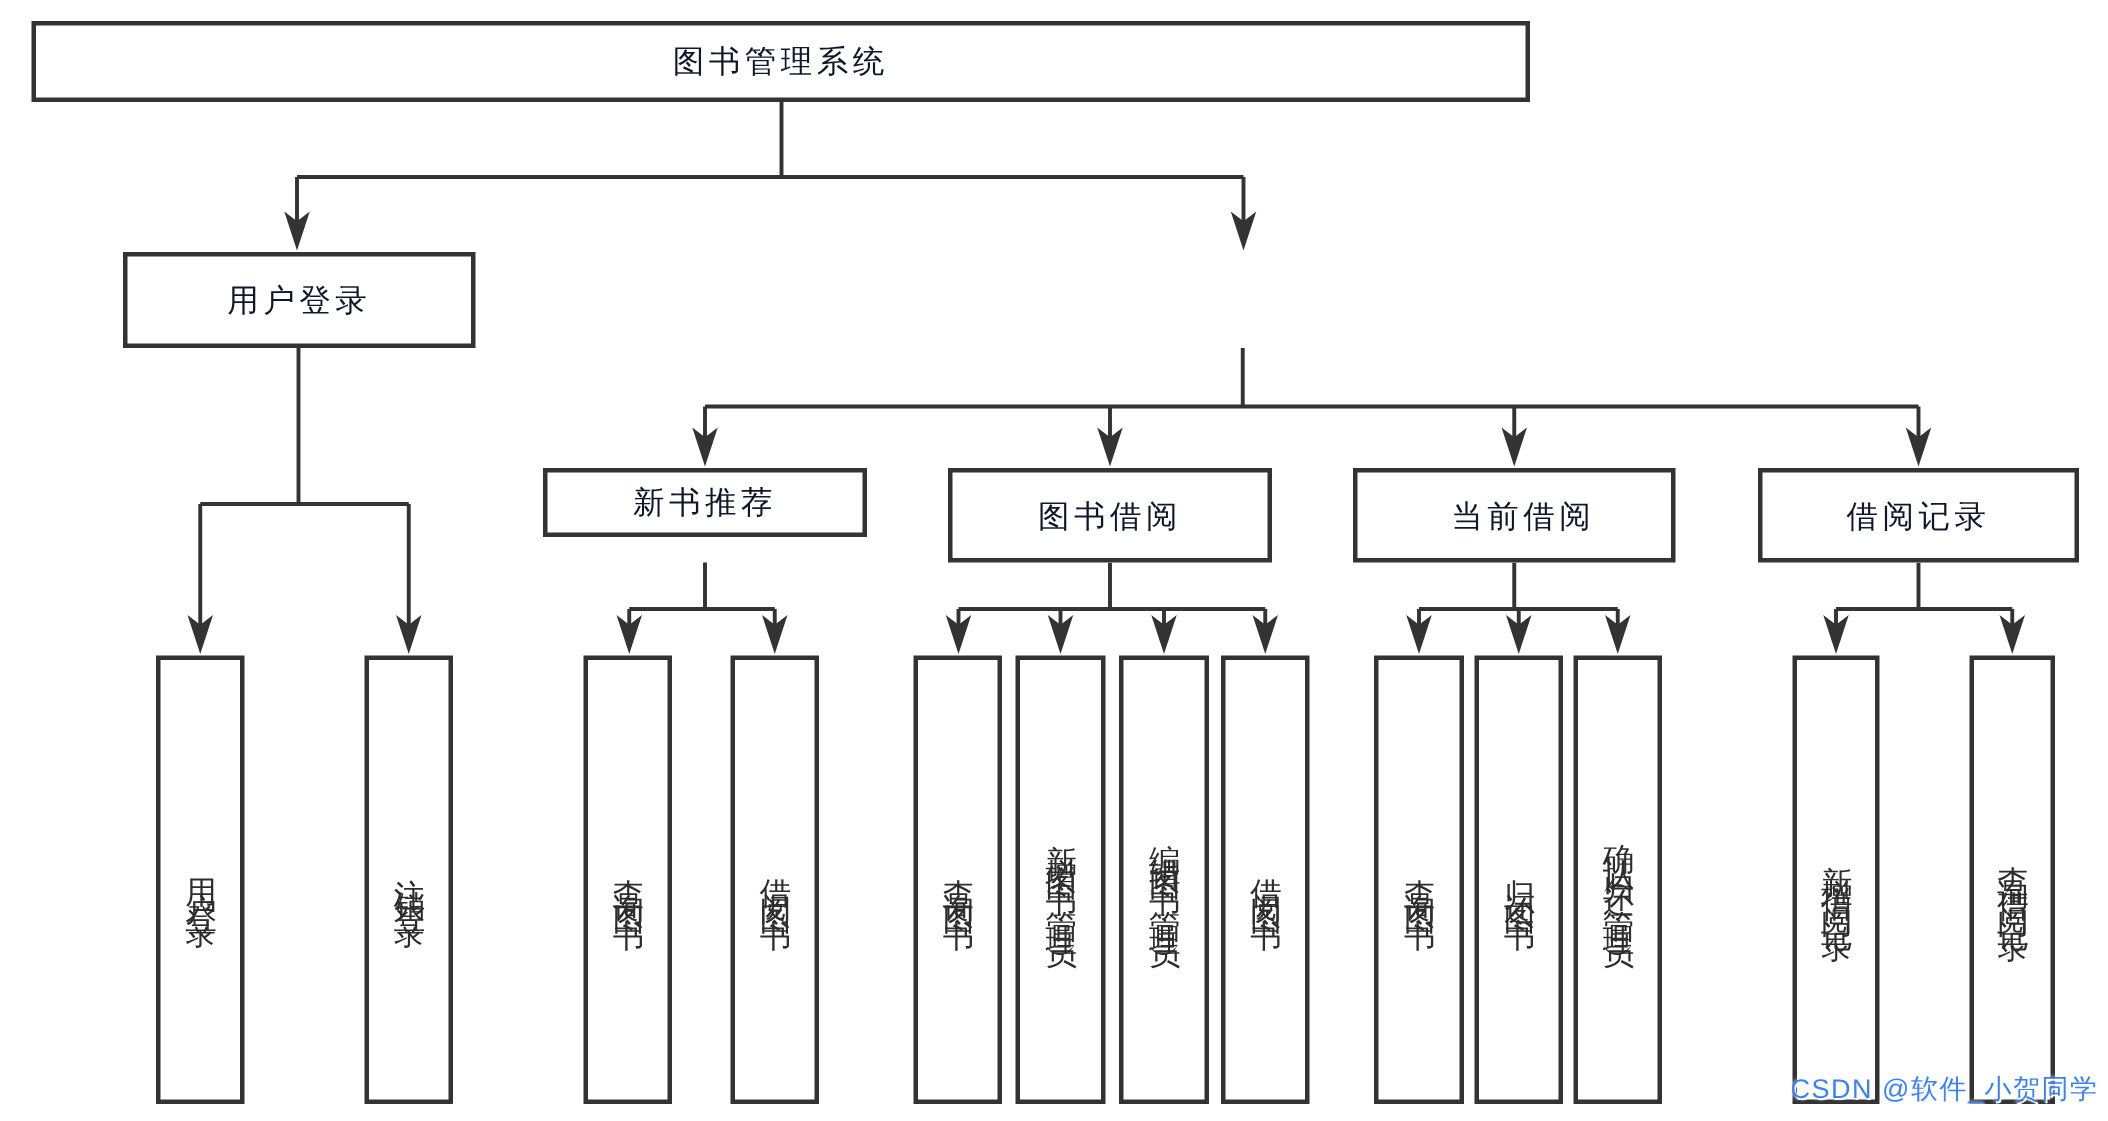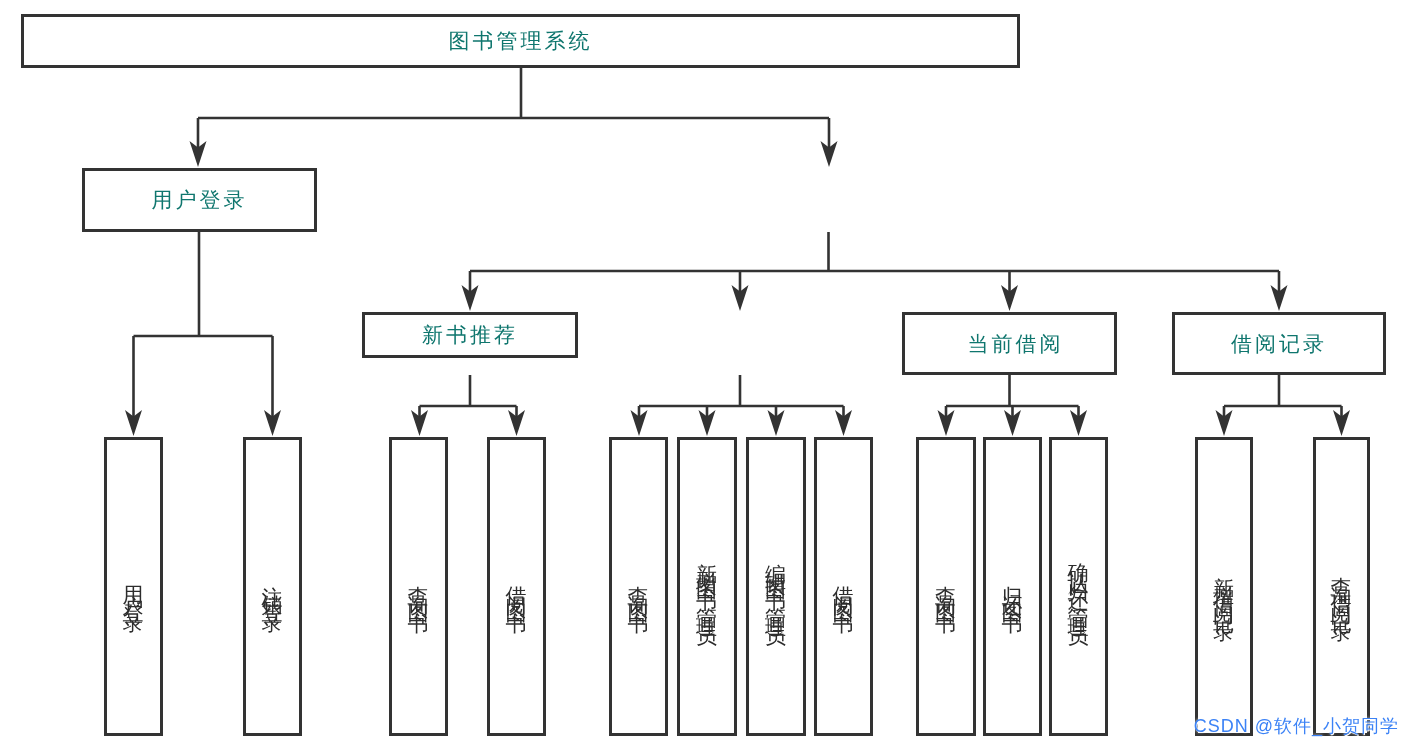--- a/index.html
+++ b/index.html
@@ -15,21 +15,21 @@
   .box{
     position:absolute;
     box-sizing:border-box;
     background:#ffffff;
     border:3px solid #333333;
     display:flex;align-items:center;justify-content:center;
   }
   .hlabel{
     font-size:21px;
     letter-spacing:3px;
-    color:#0f766e;
+    color:#0f172a;
     white-space:nowrap;
   }
   .vbox{top:437px;width:59px;height:299px;}
   .vlabel{
     writing-mode:vertical-rl;
     font-size:21px;
     letter-spacing:9px;
     line-height:1;
     color:#2d2d2d;
   }
@@ -85,20 +85,23 @@
     <span class="hlabel">图书管理系统</span>
   </div>
 
   <div class="box" style="left:82px;top:168px;width:235px;height:64px;">
     <span class="hlabel">用户登录</span>
   </div>
 
   <div class="box" style="left:362px;top:312px;width:216px;height:46px;">
     <span class="hlabel">新书推荐</span>
   </div>
+  <div class="box" style="left:632px;top:312px;width:216px;height:63px;">
+    <span class="hlabel">图书借阅</span>
+  </div>
   <div class="box" style="left:902px;top:312px;width:215px;height:63px;padding-left:12px;">
     <span class="hlabel">当前借阅</span>
   </div>
   <div class="box" style="left:1172px;top:312px;width:214px;height:63px;">
     <span class="hlabel">借阅记录</span>
   </div>
 
   <div class="box vbox" style="left:104px;">
     <span class="vlabel">用户登录</span>
   </div>

